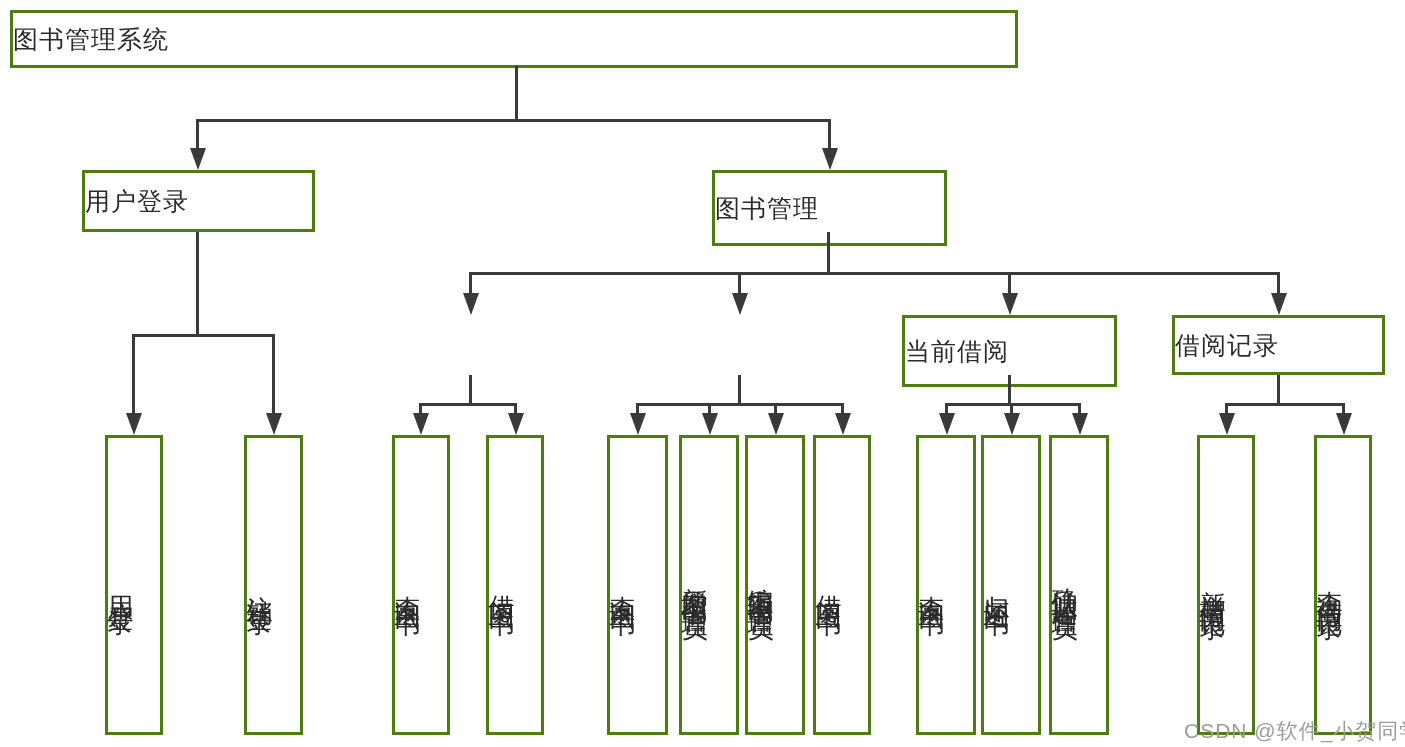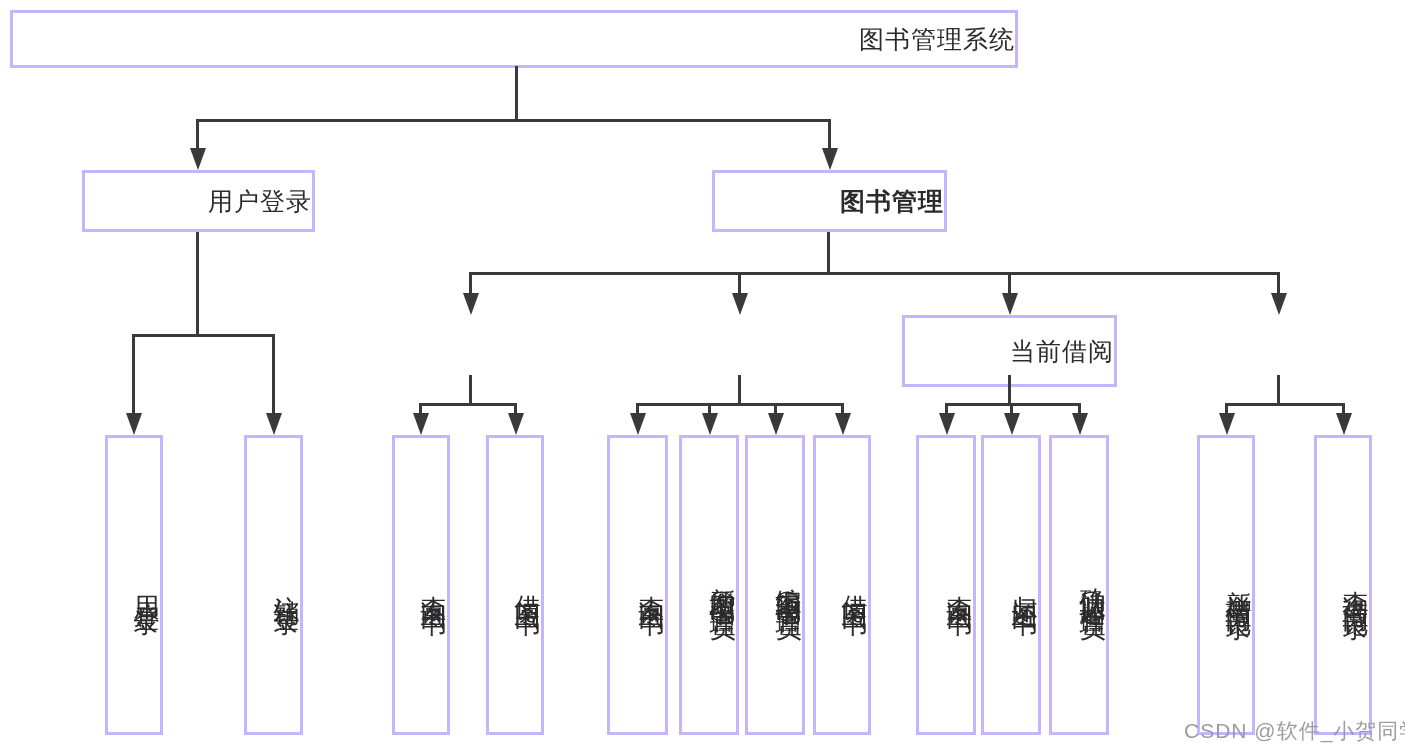--- a/index.html
+++ b/index.html
@@ -2,21 +2,21 @@
 <html><head>
 <meta charset="utf-8">
 <style>
   html,body{margin:0;padding:0;background:#ffffff;}
   #canvas{
     position:relative;width:1405px;height:747px;background:#ffffff;overflow:hidden;
     font-family:"Liberation Sans","DejaVu Sans",sans-serif;color:#2b2b2b;
   }
   .box{
     position:absolute;box-sizing:border-box;background:#ffffff;
-    border:3px solid #c4b5fd;display:flex;align-items:center;justify-content:flex-end;
+    border:3px solid #4d7c0f;display:flex;align-items:center;justify-content:flex-start;
   }
   .hlabel{font-size:25px;letter-spacing:1px;color:#2b2b2b;}
   .vlabel{
     writing-mode:vertical-rl;text-orientation:mixed;
     font-size:26px;letter-spacing:5px;color:#2b2b2b;line-height:1;
   }
   .line{position:absolute;background:#3a3a3a;}
   .arrow{
     position:absolute;width:0;height:0;
     border-left:8px solid transparent;border-right:8px solid transparent;
@@ -39,21 +39,21 @@
   <div class="line" style="left:515px;top:66px;width:3px;height:56px;"></div>
   <div class="line" style="left:196px;top:119px;width:635px;height:3px;"></div>
   <div class="line" style="left:196px;top:119px;width:3px;height:32px;"></div>
   <div class="arrow" style="left:190px;top:148px;"></div>
   <div class="line" style="left:828px;top:119px;width:3px;height:32px;"></div>
   <div class="arrow" style="left:822px;top:148px;"></div>
 
   <div class="box" style="left:82px;top:170px;width:233px;height:62px;">
     <span class="hlabel">用户登录</span>
   </div>
-  <div class="box" style="left:712px;top:170px;width:235px;height:62px;font-weight:bold;">
+  <div class="box" style="left:712px;top:170px;width:235px;height:76px;">
     <span class="hlabel">图书管理</span>
   </div>
 
   <div class="line" style="left:196px;top:232px;width:3px;height:105px;"></div>
   <div class="line" style="left:132px;top:334px;width:143px;height:3px;"></div>
   <div class="line" style="left:132px;top:334px;width:3px;height:82px;"></div>
   <div class="arrow" style="left:126px;top:413px;"></div>
   <div class="line" style="left:272px;top:334px;width:3px;height:82px;"></div>
   <div class="arrow" style="left:266px;top:413px;"></div>
 
@@ -63,20 +63,23 @@
   <div class="arrow" style="left:463px;top:293px;"></div>
   <div class="line" style="left:738px;top:272px;width:3px;height:24px;"></div>
   <div class="arrow" style="left:732px;top:293px;"></div>
   <div class="line" style="left:1008px;top:272px;width:3px;height:24px;"></div>
   <div class="arrow" style="left:1002px;top:293px;"></div>
   <div class="line" style="left:1277px;top:272px;width:3px;height:24px;"></div>
   <div class="arrow" style="left:1271px;top:293px;"></div>
 
   <div class="box" style="left:902px;top:315px;width:215px;height:72px;">
     <span class="hlabel">当前借阅</span>
+  </div>
+  <div class="box" style="left:1172px;top:315px;width:213px;height:60px;">
+    <span class="hlabel">借阅记录</span>
   </div>
 
   <div class="line" style="left:469px;top:375px;width:3px;height:31px;"></div>
   <div class="line" style="left:419px;top:403px;width:98px;height:3px;"></div>
   <div class="line" style="left:419px;top:403px;width:3px;height:14px;"></div>
   <div class="arrow" style="left:413px;top:413px;"></div>
   <div class="line" style="left:514px;top:403px;width:3px;height:14px;"></div>
   <div class="arrow" style="left:508px;top:413px;"></div>
 
   <div class="line" style="left:738px;top:375px;width:3px;height:31px;"></div>

